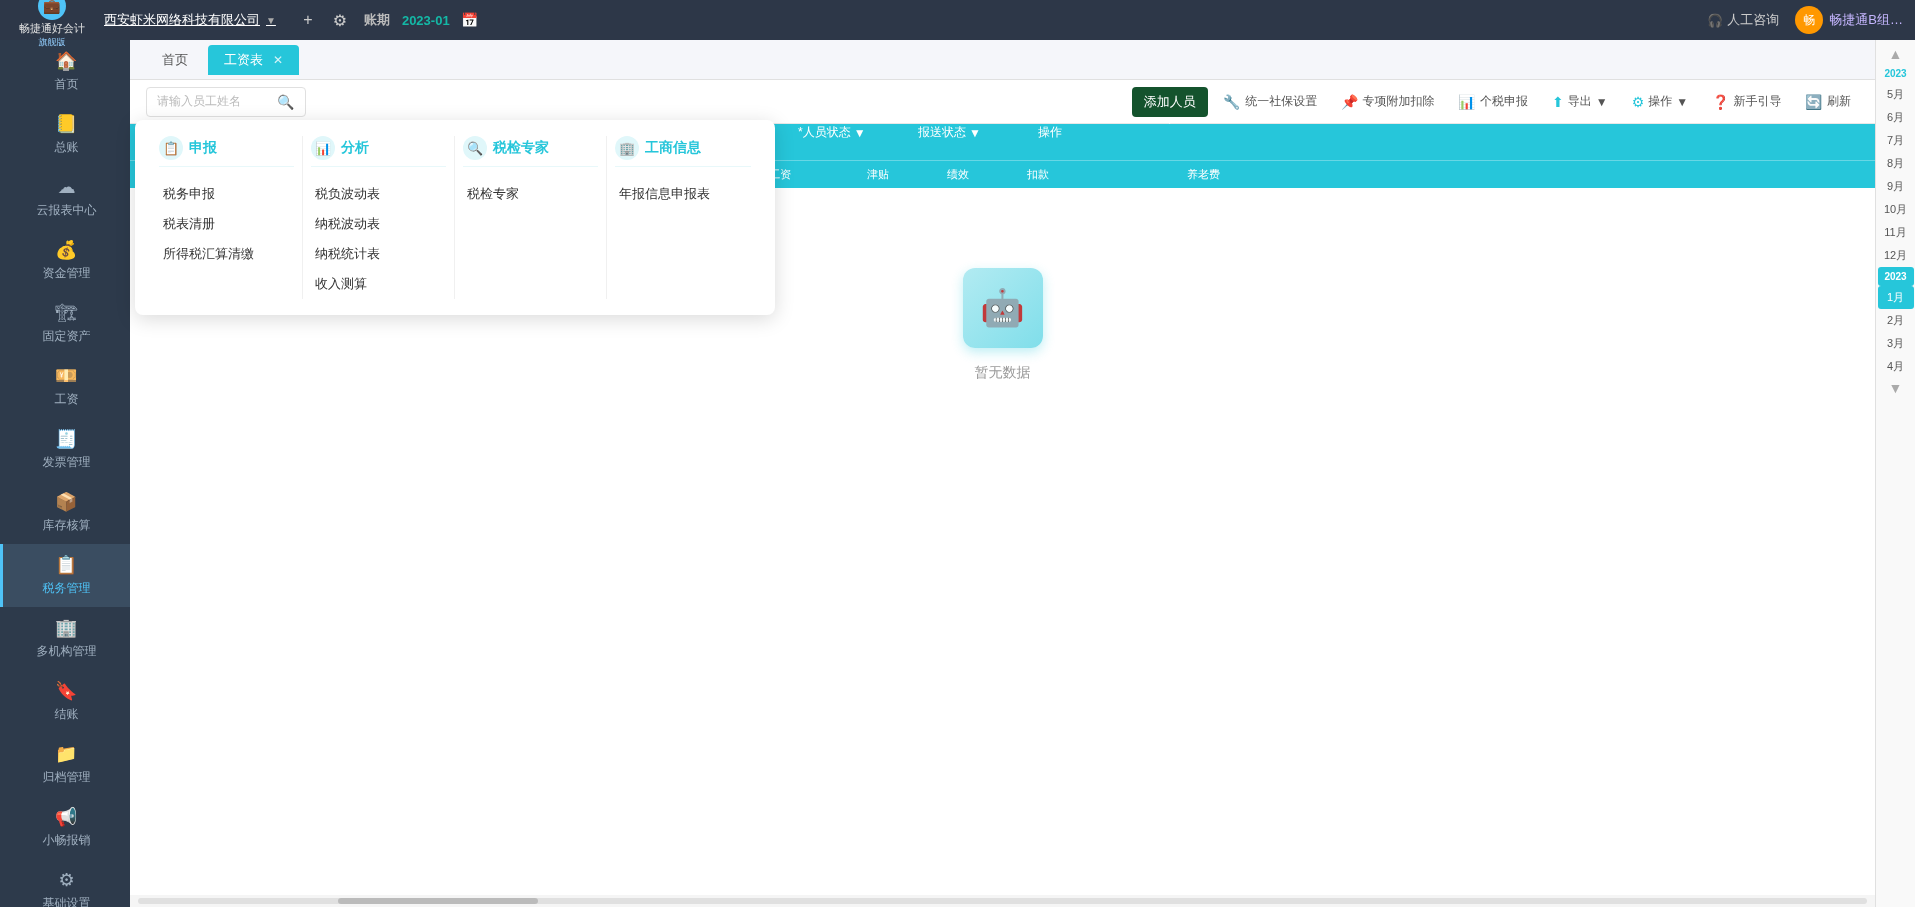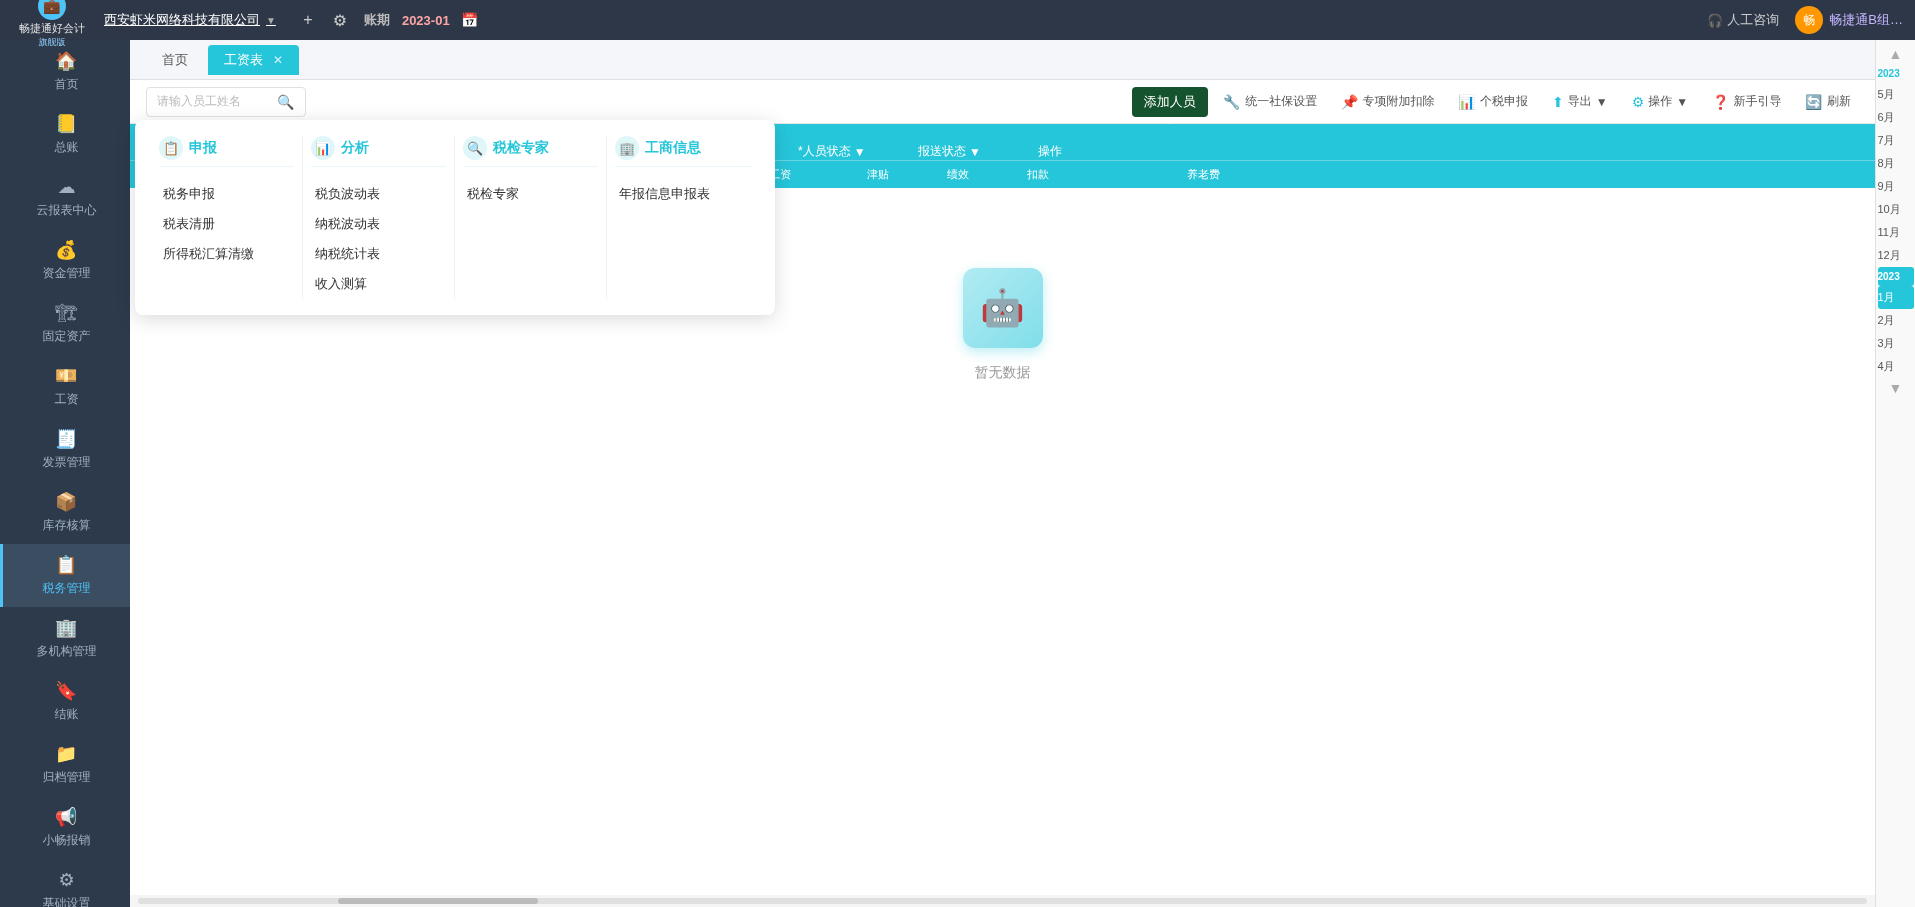--- a/index.html
+++ b/index.html
@@ -26,21 +26,21 @@
       display: flex; align-items: center; gap: 6px;
       font-size: 13px; color: #fff; cursor: pointer; text-decoration: underline;
     }
     .company-select .arrow { font-size: 10px; color: #aaa; }
     .topbar-actions { display: flex; align-items: center; gap: 8px; margin-left: 8px; }
     .topbar-actions .icon-btn {
       width: 24px; height: 24px; display: flex; align-items: center;
       justify-content: center; cursor: pointer; color: #ccc; font-size: 16px;
     }
     .period-label { font-size: 13px; color: #bbb; font-weight: bold; }
-    .period-value { font-size: 13px; color: #fca5a5; font-weight: bold; }
+    .period-value { font-size: 13px; color: #14b8a6; font-weight: bold; }
     .period-icon { color: #4fc3f7; cursor: pointer; font-size: 14px; }
     .topbar-right {
       margin-left: auto; display: flex; align-items: center; gap: 16px;
     }
     .service-btn {
       display: flex; align-items: center; gap: 4px;
       color: #ccc; cursor: pointer; font-size: 13px;
     }
     .user-info {
       display: flex; align-items: center; gap: 6px; cursor: pointer;
@@ -119,21 +119,21 @@
     .toolbar-action {
       display: flex; align-items: center; gap: 4px;
       color: #555; cursor: pointer; font-size: 12px;
       padding: 4px 8px; border-radius: 3px;
     }
     .toolbar-action .ta-icon { font-size: 14px; color: #26c6da; }
 
     
     .table-header {
       background: #26c6da; color: #fff;
-      display: flex; align-items: flex-end; height: 36px;
+      display: flex; align-items: flex-start; height: 36px;
       flex-shrink: 0; font-size: 12px;
     }
     .th-check { width: 40px; display: flex; justify-content: center; align-items: center; }
     .th-cell {
       padding: 0 8px; display: flex; align-items: center; gap: 3px;
       white-space: nowrap; flex-shrink: 0;
     }
     .th-subrow {
       background: #26c6da; color: #fff;
       display: flex; align-items: center; height: 28px;
@@ -200,21 +200,21 @@
     }
 
     
     .right-sidebar {
       width: 40px; background: #f9f9f9;
       border-left: 1px solid #e0e0e0;
       display: flex; flex-direction: column; align-items: center;
       padding: 4px 0; overflow: hidden; flex-shrink: 0;
     }
     .rs-month {
-      width: 36px; text-align: left; padding: 4px 0;
+      width: 36px; text-align: center; padding: 4px 0;
       font-size: 11px; cursor: pointer; color: #555;
       border-radius: 3px;
     }
     .rs-month.active {
       background: #26c6da; color: #fff; border-radius: 3px;
     }
     .rs-month.year-label {
       font-size: 10px; color: #26c6da; font-weight: bold;
       background: none; cursor: default;
     }

